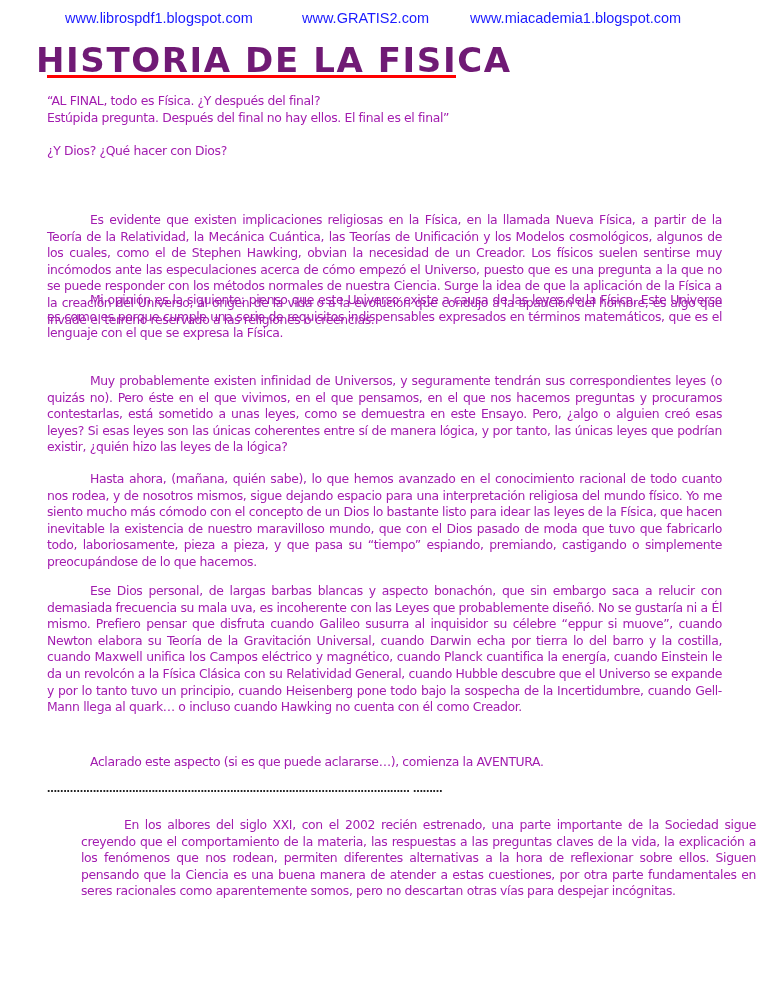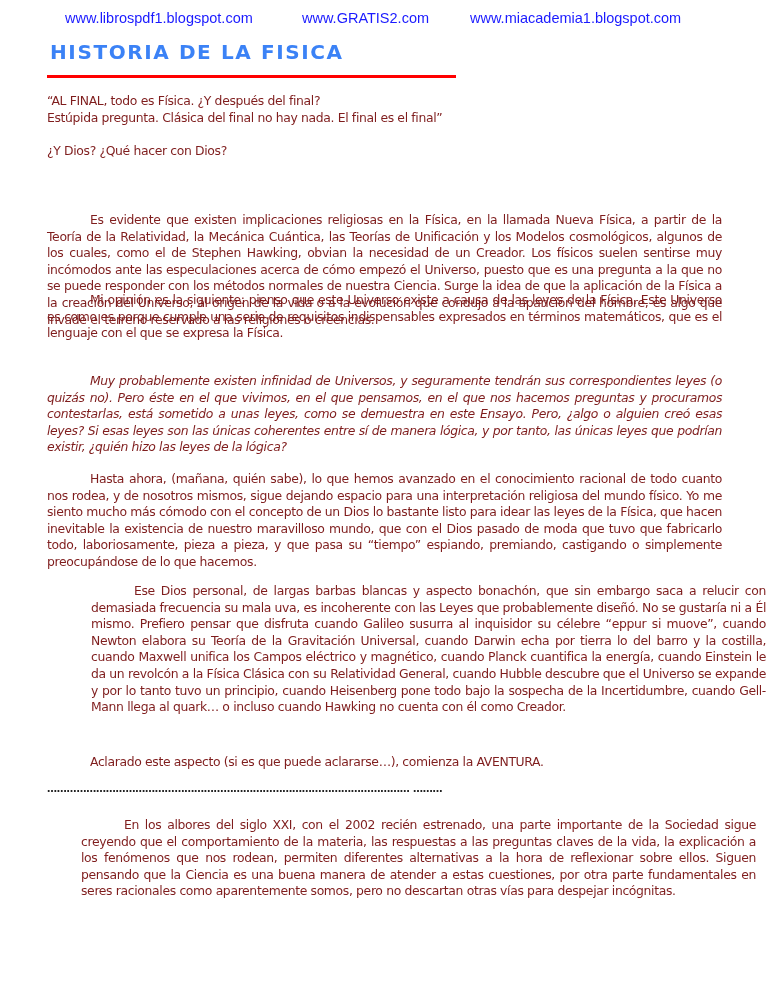--- a/index.html
+++ b/index.html
@@ -3,32 +3,32 @@
 <meta charset="utf-8">
 <style>
   html, body { margin: 0; padding: 0; background: #ffffff; }
   body { width: 768px; height: 994px; position: relative; overflow: hidden; }
   .header-links {
     position: absolute; top: 10px; left: 0; width: 768px;
     font-family: "Liberation Sans", sans-serif; font-size: 14.5px; color: #1a1aff;
   }
   .header-links span { position: absolute; white-space: nowrap; }
   .title {
-    position: absolute; left: 50px; top: 40px;
+    position: absolute; left: 36px; top: 40px;
     font-family: "DejaVu Sans", sans-serif; font-weight: bold;
-    font-size: 20px; letter-spacing: 1.6px; color: #3b82f6;
+    font-size: 34px; letter-spacing: 1.6px; color: #701a75;
     white-space: nowrap;
   }
   .title-underline {
     position: absolute; left: 47px; top: 75px; width: 409px; height: 3px; background: #ff0000;
   }
   .body-text {
     position: absolute; left: 47px; width: 675px;
     font-family: "DejaVu Sans", sans-serif; font-size: 12.4px; line-height: 16.6px;
-    color: #7f1d1d; letter-spacing: -0.35px;
+    color: #a21caf; letter-spacing: -0.35px;
   }
   .body-text p { margin: 0; }
   .justify { text-align: justify; }
   .indent { text-indent: 43px; }
   .dots {
     position: absolute; left: 47px; top: 783px;
     font-family: "DejaVu Sans", sans-serif; font-size: 10px; color: #222222;
     letter-spacing: -0.2px; white-space: nowrap; font-weight: bold;
   }
 </style>
@@ -39,44 +39,44 @@
   <span style="left:65px;">www.librospdf1.blogspot.com</span>
   <span style="left:302px;">www.GRATIS2.com</span>
   <span style="left:470px;text-align:center;">www.miacademia1.blogspot.com</span>
 </div>
 
 <div class="title"> HISTORIA DE LA FISICA</div>
 <div class="title-underline"></div>
 
 <div class="body-text" style="top:93px;">
   <p>“AL FINAL, todo es Física. ¿Y  después del final?</p>
-  <p>Estúpida pregunta. Clásica del final no hay nada. El final es el final”</p>
+  <p>Estúpida pregunta. Después del final no hay ellos. El final es el final”</p>
 </div>
 
 <div class="body-text" style="top:143px;">
   <p>¿Y Dios? ¿Qué hacer con Dios?</p>
 </div>
 
 <div class="body-text justify indent" style="top:176px;margin-top:36px;">
   <p>Es evidente que existen implicaciones religiosas en la Física, en la llamada Nueva Física, a partir de la Teoría de la Relatividad, la Mecánica Cuántica, las Teorías de Unificación y los Modelos cosmológicos, algunos de los cuales, como el de Stephen Hawking, obvian la necesidad de un Creador. Los físicos suelen sentirse muy incómodos ante las especulaciones acerca de cómo empezó el Universo, puesto que es una pregunta a la que no se puede responder con los métodos normales de nuestra Ciencia. Surge la idea de que la aplicación de la Física a la creación del Universo, al origen de la vida o a la evolución que condujo a la aparición del hombre, es algo que invade el terreno reservado a las religiones o creencias.</p>
 </div>
 
 <div class="body-text justify indent" style="top:292px;">
   <p>Mi opinión es la siguiente: pienso que este Universo existe a causa de las leyes de la Física. Este Universo es como es porque cumple una serie de requisitos indispensables expresados en términos matemáticos, que es el lenguaje con el que se expresa la Física.</p>
 </div>
 
-<div class="body-text justify indent" style="top:373px;font-style:italic;">
+<div class="body-text justify indent" style="top:373px;">
   <p>Muy probablemente existen infinidad de Universos, y seguramente tendrán sus correspondientes leyes (o quizás no). Pero éste en el que vivimos, en el que pensamos, en el que nos hacemos preguntas y procuramos contestarlas, está sometido a unas leyes, como se demuestra en este Ensayo. Pero, ¿algo o alguien creó esas leyes? Si esas leyes son las únicas coherentes entre sí de manera lógica, y por tanto, las únicas leyes que podrían existir, ¿quién hizo las leyes de la lógica?</p>
 </div>
 
 <div class="body-text justify indent" style="top:471px;">
   <p>Hasta ahora, (mañana, quién sabe), lo que hemos avanzado en el conocimiento racional de todo cuanto nos rodea, y de nosotros mismos, sigue dejando espacio para una interpretación religiosa del mundo físico. Yo me siento mucho más cómodo con el concepto de un Dios lo bastante listo para idear las leyes de la Física, que hacen inevitable la existencia de nuestro maravilloso mundo, que con el Dios pasado de moda que tuvo que fabricarlo todo, laboriosamente, pieza a pieza, y que pasa su “tiempo” espiando, premiando, castigando o simplemente preocupándose de lo que hacemos.</p>
 </div>
 
-<div class="body-text justify indent" style="top:583px;margin-left:44px;">
+<div class="body-text justify indent" style="top:583px;">
   <p>Ese Dios personal, de largas barbas blancas y aspecto bonachón, que sin embargo saca a relucir con demasiada frecuencia su mala uva, es incoherente con las Leyes que probablemente diseñó. No se gustaría ni a Él mismo. Prefiero pensar que disfruta cuando Galileo susurra  al inquisidor su célebre “eppur si muove”, cuando Newton elabora su Teoría de la Gravitación Universal, cuando Darwin echa por tierra lo del barro y la costilla, cuando Maxwell unifica los Campos eléctrico y magnético, cuando Planck cuantifica la energía, cuando Einstein le da un revolcón a la Física Clásica con su Relatividad General, cuando Hubble descubre que el Universo se expande y por lo tanto tuvo un principio, cuando Heisenberg pone todo bajo la sospecha de la Incertidumbre, cuando Gell-Mann llega al quark… o incluso cuando Hawking no cuenta con él como Creador.</p>
 </div>
 
 <div class="body-text indent" style="top:754px;">
   <p>Aclarado este aspecto (si es que puede aclararse…), comienza la AVENTURA.</p>
 </div>
 
 <div class="dots">…………………………………………………………………………………………………  ………</div>
 
 <div class="body-text justify indent" style="top:817px;margin-left:34px;">

